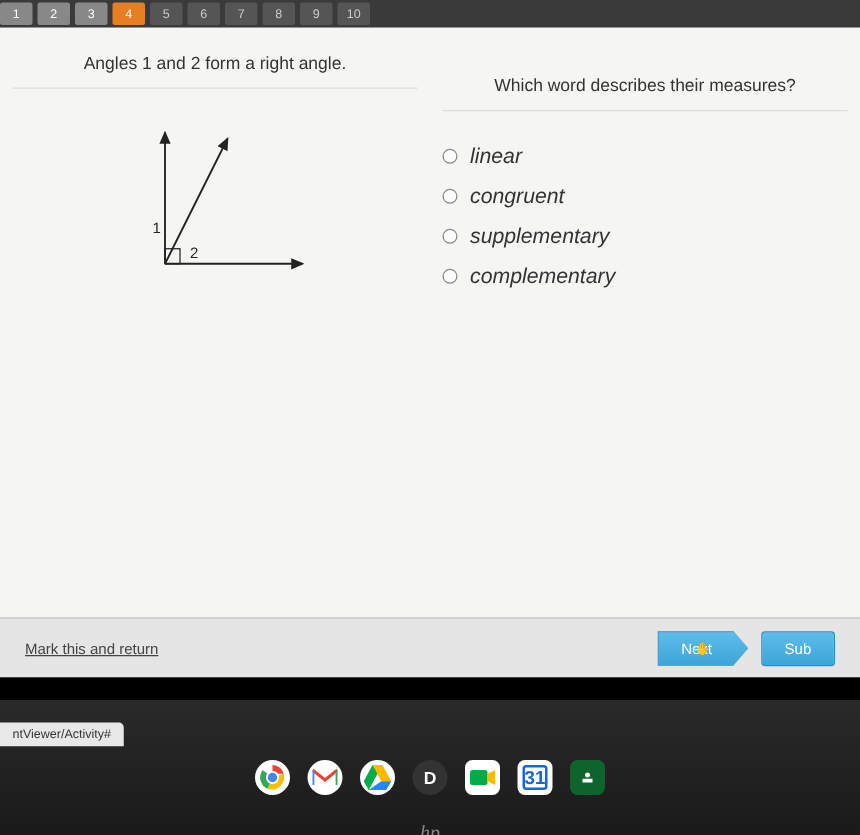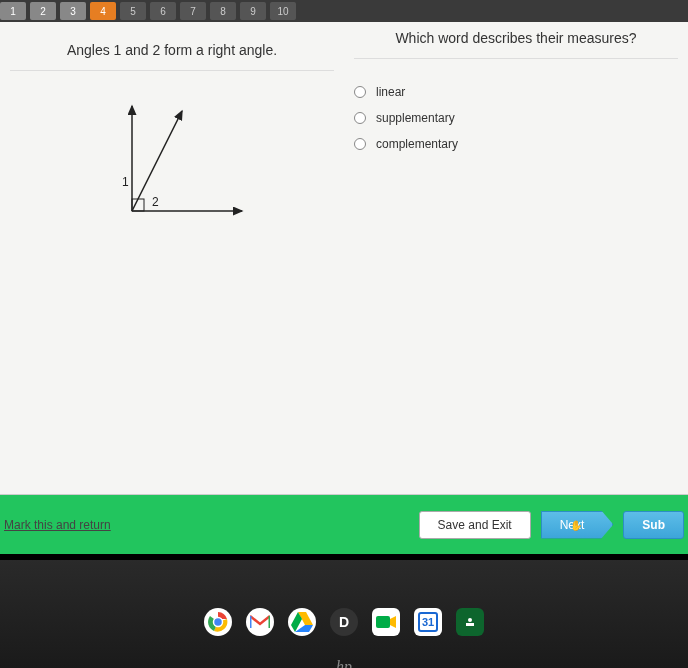--- a/index.html
+++ b/index.html
@@ -48,21 +48,22 @@
       height: 472px;
       position: relative;
       display: flex;
     }
     .left-panel {
       width: 50%;
       padding: 20px 10px;
     }
     .right-panel {
       width: 50%;
-      padding: 8px 10px;
+      padding: 20px 10px;
+      margin-top: 18px;
     }
     .question-header {
       font-size: 14px;
       color: #333;
       padding-bottom: 12px;
       border-bottom: 1px solid #ddd;
       margin-bottom: 20px;
       text-align: center;
     }
     .diagram {
@@ -80,30 +81,31 @@
       cursor: pointer;
     }
     .radio {
       width: 12px;
       height: 12px;
       border: 1.5px solid #888;
       border-radius: 50%;
       background: #fff;
     }
     .option-label {
-      font-size: 12px;
+      font-size: 17px;
       color: #333;
+      font-style: italic;
     }
     .footer-bar {
-      background: #22c55e;
-      height: 60px;
+      background: #e5e5e5;
+      height: 48px;
       border-top: 1px solid #ccc;
       display: flex;
       align-items: center;
-      padding: 0 4px;
+      padding: 0 20px;
       gap: 10px;
     }
     .mark-link {
       font-size: 12px;
       color: #444;
       text-decoration: underline;
       cursor: pointer;
       flex: 1;
     }
     .btn {
@@ -121,21 +123,20 @@
       color: #fff;
       position: relative;
       padding-right: 28px;
       clip-path: polygon(0 0, calc(100% - 12px) 0, 100% 50%, calc(100% - 12px) 100%, 0 100%);
       border-radius: 0;
     }
     .btn-submit {
       background: linear-gradient(#5dbde8, #3da5d9);
       border: 1px solid #2c8fc4;
       color: #fff;
-      font-weight: bold;
     }
     .cursor-icon {
       position: absolute;
       left: 50%;
       top: 50%;
       transform: translate(-50%, -50%);
       font-size: 10px;
     }
     .black-strip {
       background: #000;
@@ -173,21 +174,21 @@
       align-items: center;
       justify-content: center;
       font-size: 14px;
       font-weight: bold;
     }
     .chrome-icon { background: #fff; }
     .gmail-icon { background: #fff; }
     .drive-icon { background: #fff; }
     .d-icon { background: #333; color: #fff; }
     .meet-icon { background: #fff; border-radius: 6px; }
-    .cal-icon { background: #fff; border-radius: 6px; font-size: 11px; color: #1967d2; }
+    .cal-icon { background: #fff; border-radius: 6px; font-size: 15px; color: #1967d2; }
     .class-icon { background: #0d652d; border-radius: 6px; }
     .hp-logo {
       position: absolute;
       bottom: -8px;
       left: 50%;
       transform: translateX(-50%);
       color: #888;
       font-size: 16px;
       font-style: italic;
       font-family: serif;
@@ -230,44 +231,48 @@
 
     <div class="right-panel">
       <div class="question-header">Which word describes their measures?</div>
       <div class="options">
         <div class="option">
           <div class="radio"></div>
           <span class="option-label">linear</span>
         </div>
         <div class="option">
           <div class="radio"></div>
+          <span class="option-label">congruent</span>
+        </div>
+        <div class="option">
+          <div class="radio"></div>
           <span class="option-label">supplementary</span>
         </div>
         <div class="option">
           <div class="radio"></div>
           <span class="option-label">complementary</span>
         </div>
       </div>
     </div>
   </div>
 
   <div class="footer-bar">
     <span class="mark-link">Mark this and return</span>
-    <button class="btn">Save and Exit</button>
     <button class="btn btn-primary">
       <span>Next</span>
       <span class="cursor-icon">✋</span>
     </button>
     <button class="btn btn-submit">Sub</button>
   </div>
 
   <div class="black-strip"></div>
 </div>
 
 <div class="laptop-bottom">
+  <div class="browser-tab">ntViewer/Activity#</div>
   <div class="taskbar">
     <div class="taskbar-icon chrome-icon">
       <svg width="22" height="22" viewBox="0 0 22 22">
         <circle cx="11" cy="11" r="10" fill="#fff"></circle>
         <circle cx="11" cy="11" r="4.5" fill="#4285f4"></circle>
         <path d="M11 1 A10 10 0 0 1 20 8 L11 8 Z" fill="#ea4335"></path>
         <path d="M20 8 A10 10 0 0 1 7 20 L11 11 Z" fill="#fbbc05"></path>
         <path d="M7 20 A10 10 0 0 1 3 5 L11 11 Z" fill="#34a853"></path>
         <circle cx="11" cy="11" r="4.5" fill="#4285f4" stroke="#fff" stroke-width="1.5"></circle>
       </svg>

